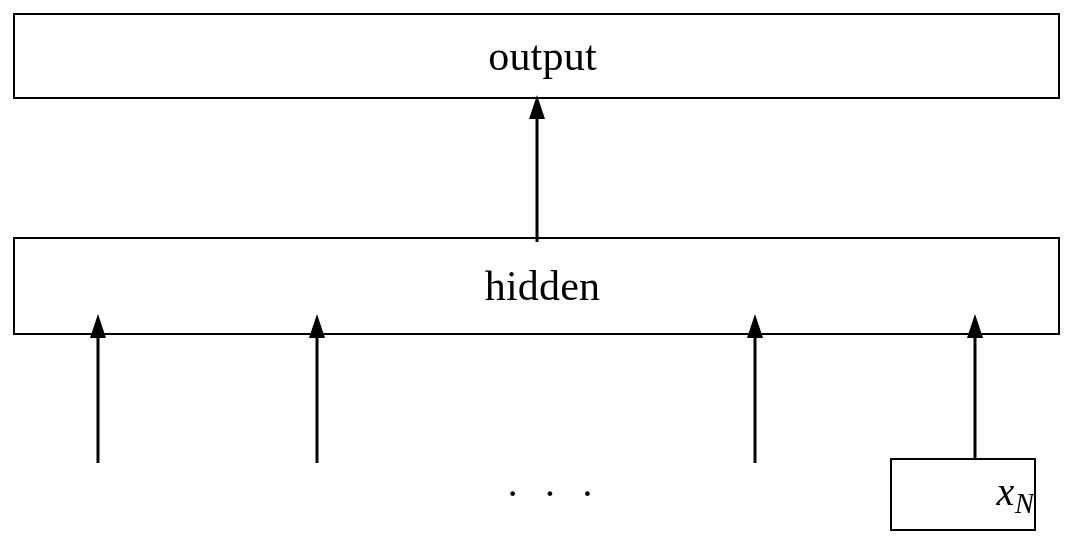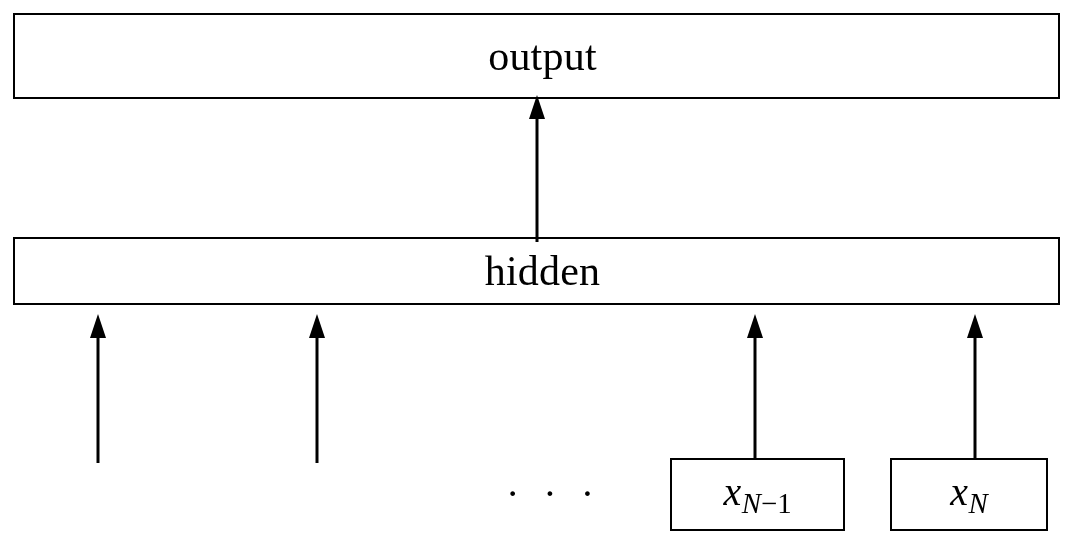--- a/index.html
+++ b/index.html
@@ -75,21 +75,21 @@
 </style>
 </head>
 <body>
 
 <div id="canvas">
 
   <div class="layer-box" id="box-output" style="left:13px; top:13px; width:1047px; height:86px;">
     <span class="layer-label">output</span>
   </div>
 
-  <div class="layer-box" id="box-hidden" style="left:13px; top:237px; width:1047px; height:68px;text-align:right;">
+  <div class="layer-box" id="box-hidden" style="left:13px; top:237px; width:1047px; height:98px;text-align:right;">
     <span class="layer-label">hidden</span>
   </div>
 
   <svg class="arrow-svg" style="left:517px; top:92px; width:40px; height:150px;" width="40" height="150" viewBox="0 0 40 150">
     <line x1="20" y1="150" x2="20" y2="22" stroke="#000000" stroke-width="3"></line>
     <polygon points="20,3 12,27 28,27" fill="#000000"></polygon>
   </svg>
 
   <svg class="arrow-svg" style="left:78px; top:308px; width:40px; height:155px;" width="40" height="155" viewBox="0 0 40 155">
     <line x1="20" y1="155" x2="20" y2="26" stroke="#000000" stroke-width="3"></line>
@@ -110,25 +110,20 @@
     <line x1="20" y1="155" x2="20" y2="26" stroke="#000000" stroke-width="3"></line>
     <polygon points="20,6 12,30 28,30" fill="#000000"></polygon>
   </svg>
 
 
 
   <div class="ellipsis" style="left:506px; top:474px; width:70px; text-align:center;">
     <span>· · ·</span>
   </div>
 
-  <div class="input-box" style="left:670px; top:458px; width:175px; height:73px;">
-    <span class="math">
-      <span class="var">x</span><span class="sub"><span class="ital">N</span><span class="upr">−1</span></span>
-    </span>
-  </div>
 
-  <div class="input-box" style="left:890px; top:458px; width:158px; height:73px;">
+  <div class="input-box" style="left:890px; top:458px; width:146px; height:73px;justify-content:flex-end;">
     <span class="math">
       <span class="var">x</span><span class="sub"><span class="ital">N</span></span>
     </span>
   </div>
 
 </div>
 
 </body></html>

